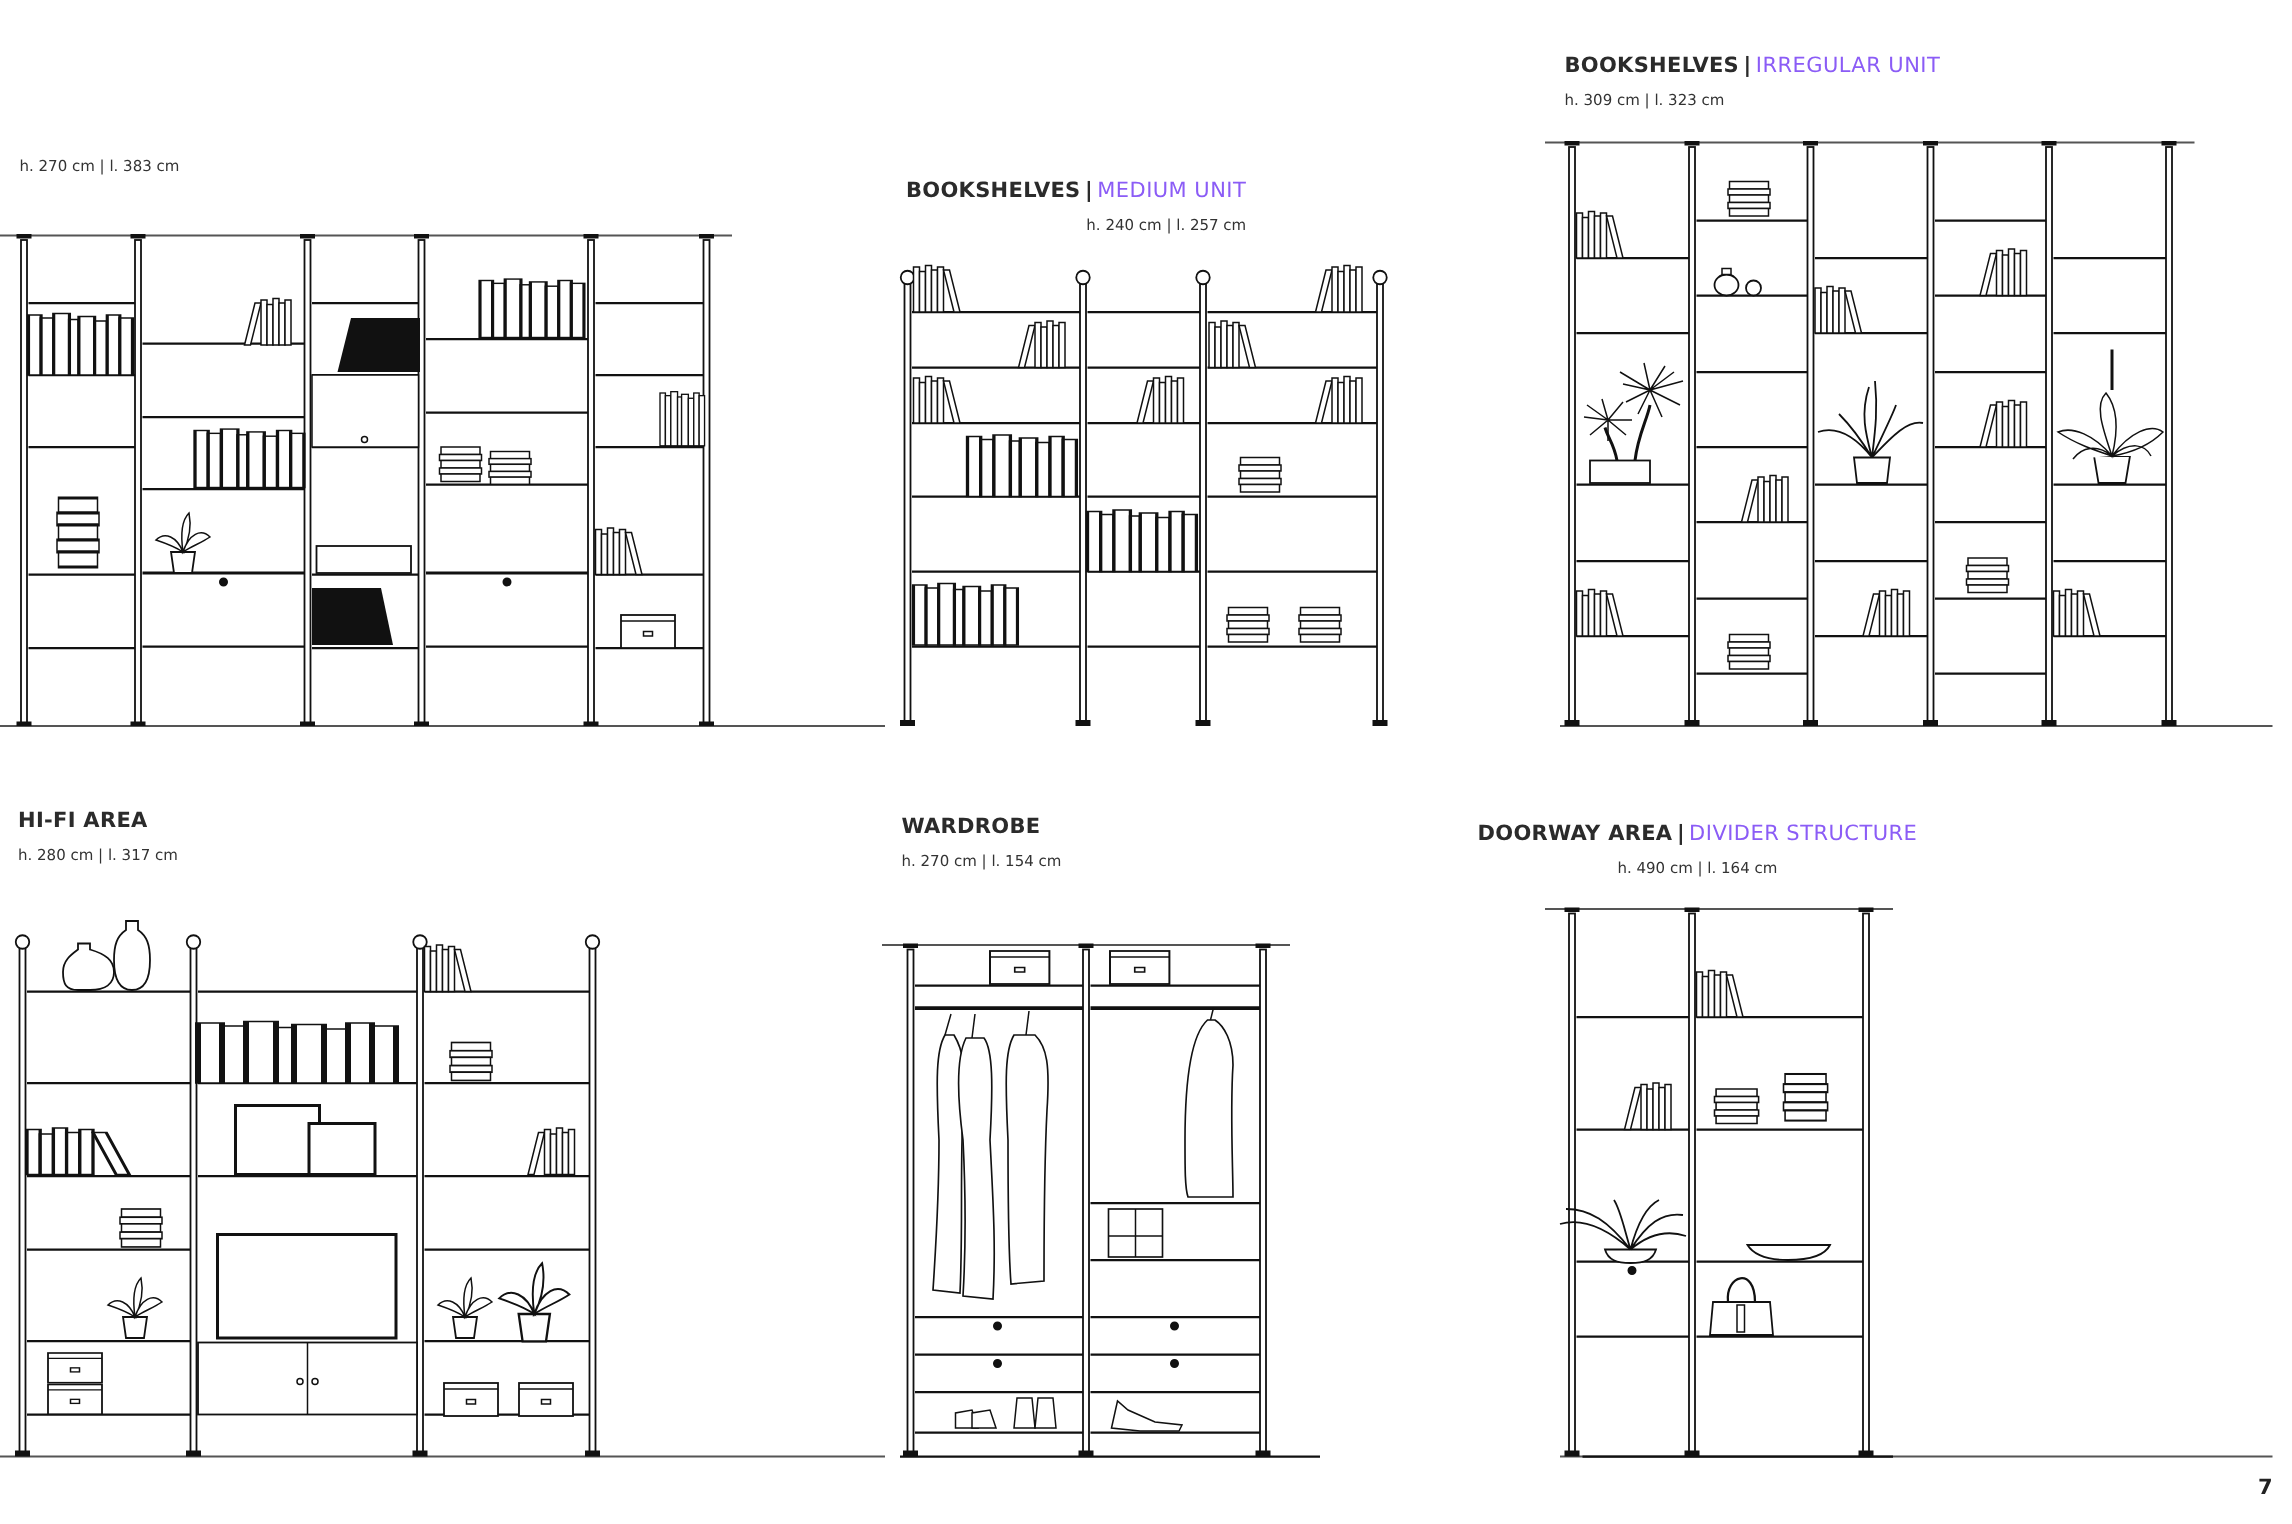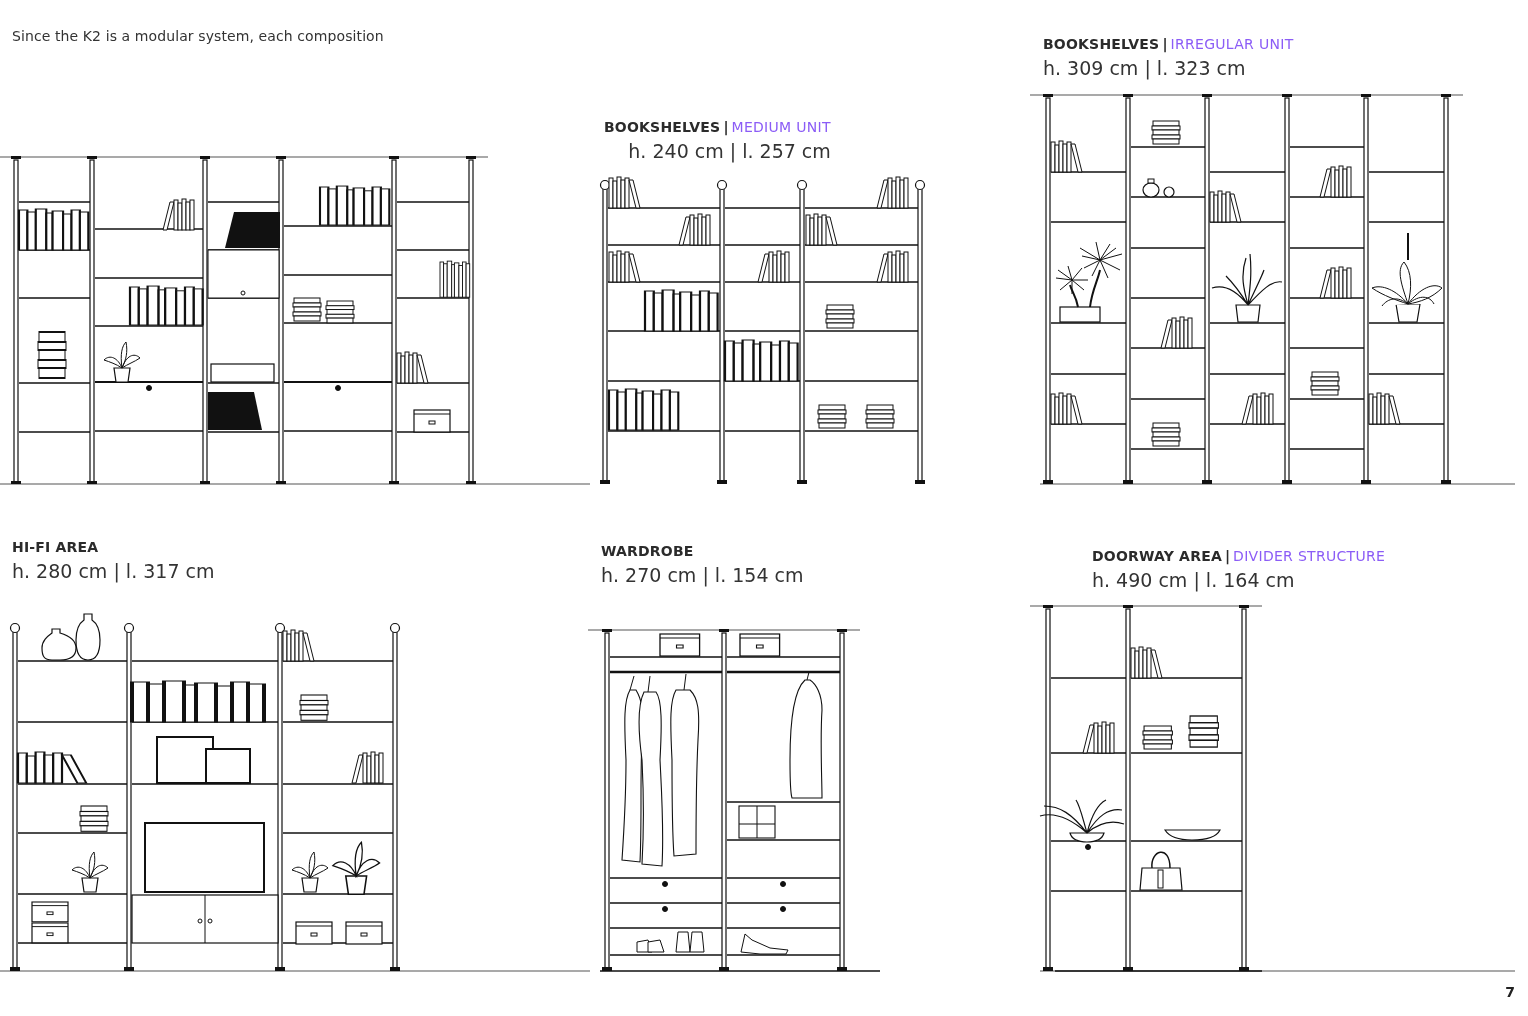--- a/index.html
+++ b/index.html
@@ -5,32 +5,32 @@
   html,body{margin:0;padding:0;background:#fff;}
   body{width:1528px;height:1016px;position:relative;overflow:hidden;
        font-family:"DejaVu Sans","Liberation Sans",sans-serif;color:#222;}
   .intro{position:absolute;left:12px;top:27px;font-size:14px;line-height:19px;color:#333;letter-spacing:0.1px;}
   .intro div{white-space:nowrap;}
   .cap{position:absolute;white-space:nowrap;}
   .cap .title{font-size:14px;line-height:18px;color:#2b2b2b;}
   .cap .title b{font-weight:bold;letter-spacing:0.2px;margin-top:26px;}
   .cap .title .sep{font-weight:bold;margin:0 3px;}
   .cap .title .sub{color:#8b5cf6;font-weight:normal;letter-spacing:0.3px;}
-  .cap .dims{font-size:19px;line-height:18px;color:#333;margin-top:6px;}
+  .cap .dims{font-size:10px;line-height:18px;color:#333;margin-top:6px;}
   svg.draw{position:absolute;left:0;top:0;}
   .pagenum{position:absolute;right:13px;top:984px;font-size:14px;font-weight:bold;color:#222;}
 </style>
 </head>
 <body>
 
 <div class="intro">
-  <div>Since the K2 is a modular system, each composition</div>
 </div>
 
 <div class="cap" style="left:13px;top:97px;">
+  <div class="dims">h. 270 cm | l. 383 cm</div>
 </div>
 
 <div class="cap" style="left:604px;top:118px;text-align:right;">
   <div class="title">
     <b>BOOKSHELVES</b><span class="sep">|</span><span class="sub">MEDIUM UNIT</span>
   </div>
   <div class="dims">h. 240 cm | l. 257 cm</div>
 </div>
 
 <div class="cap" style="left:1043px;top:35px;">
@@ -47,21 +47,21 @@
   <div class="dims">h. 280 cm | l. 317 cm</div>
 </div>
 
 <div class="cap" style="left:601px;top:542px;">
   <div class="title">
     <b>WARDROBE</b>
   </div>
   <div class="dims">h. 270 cm | l. 154 cm</div>
 </div>
 
-<div class="cap" style="left:1092px;top:547px;">
+<div class="cap" style="left:985px;top:547px;text-align:center;">
   <div class="title">
     <b>DOORWAY AREA</b><span class="sep">|</span><span class="sub">DIVIDER STRUCTURE</span>
   </div>
   <div class="dims">h. 490 cm | l. 164 cm</div>
 </div>
 
 <svg class="draw" width="1528" height="1016" viewBox="0 0 1528 1016">
   <defs>
 
     <g id="books8">

